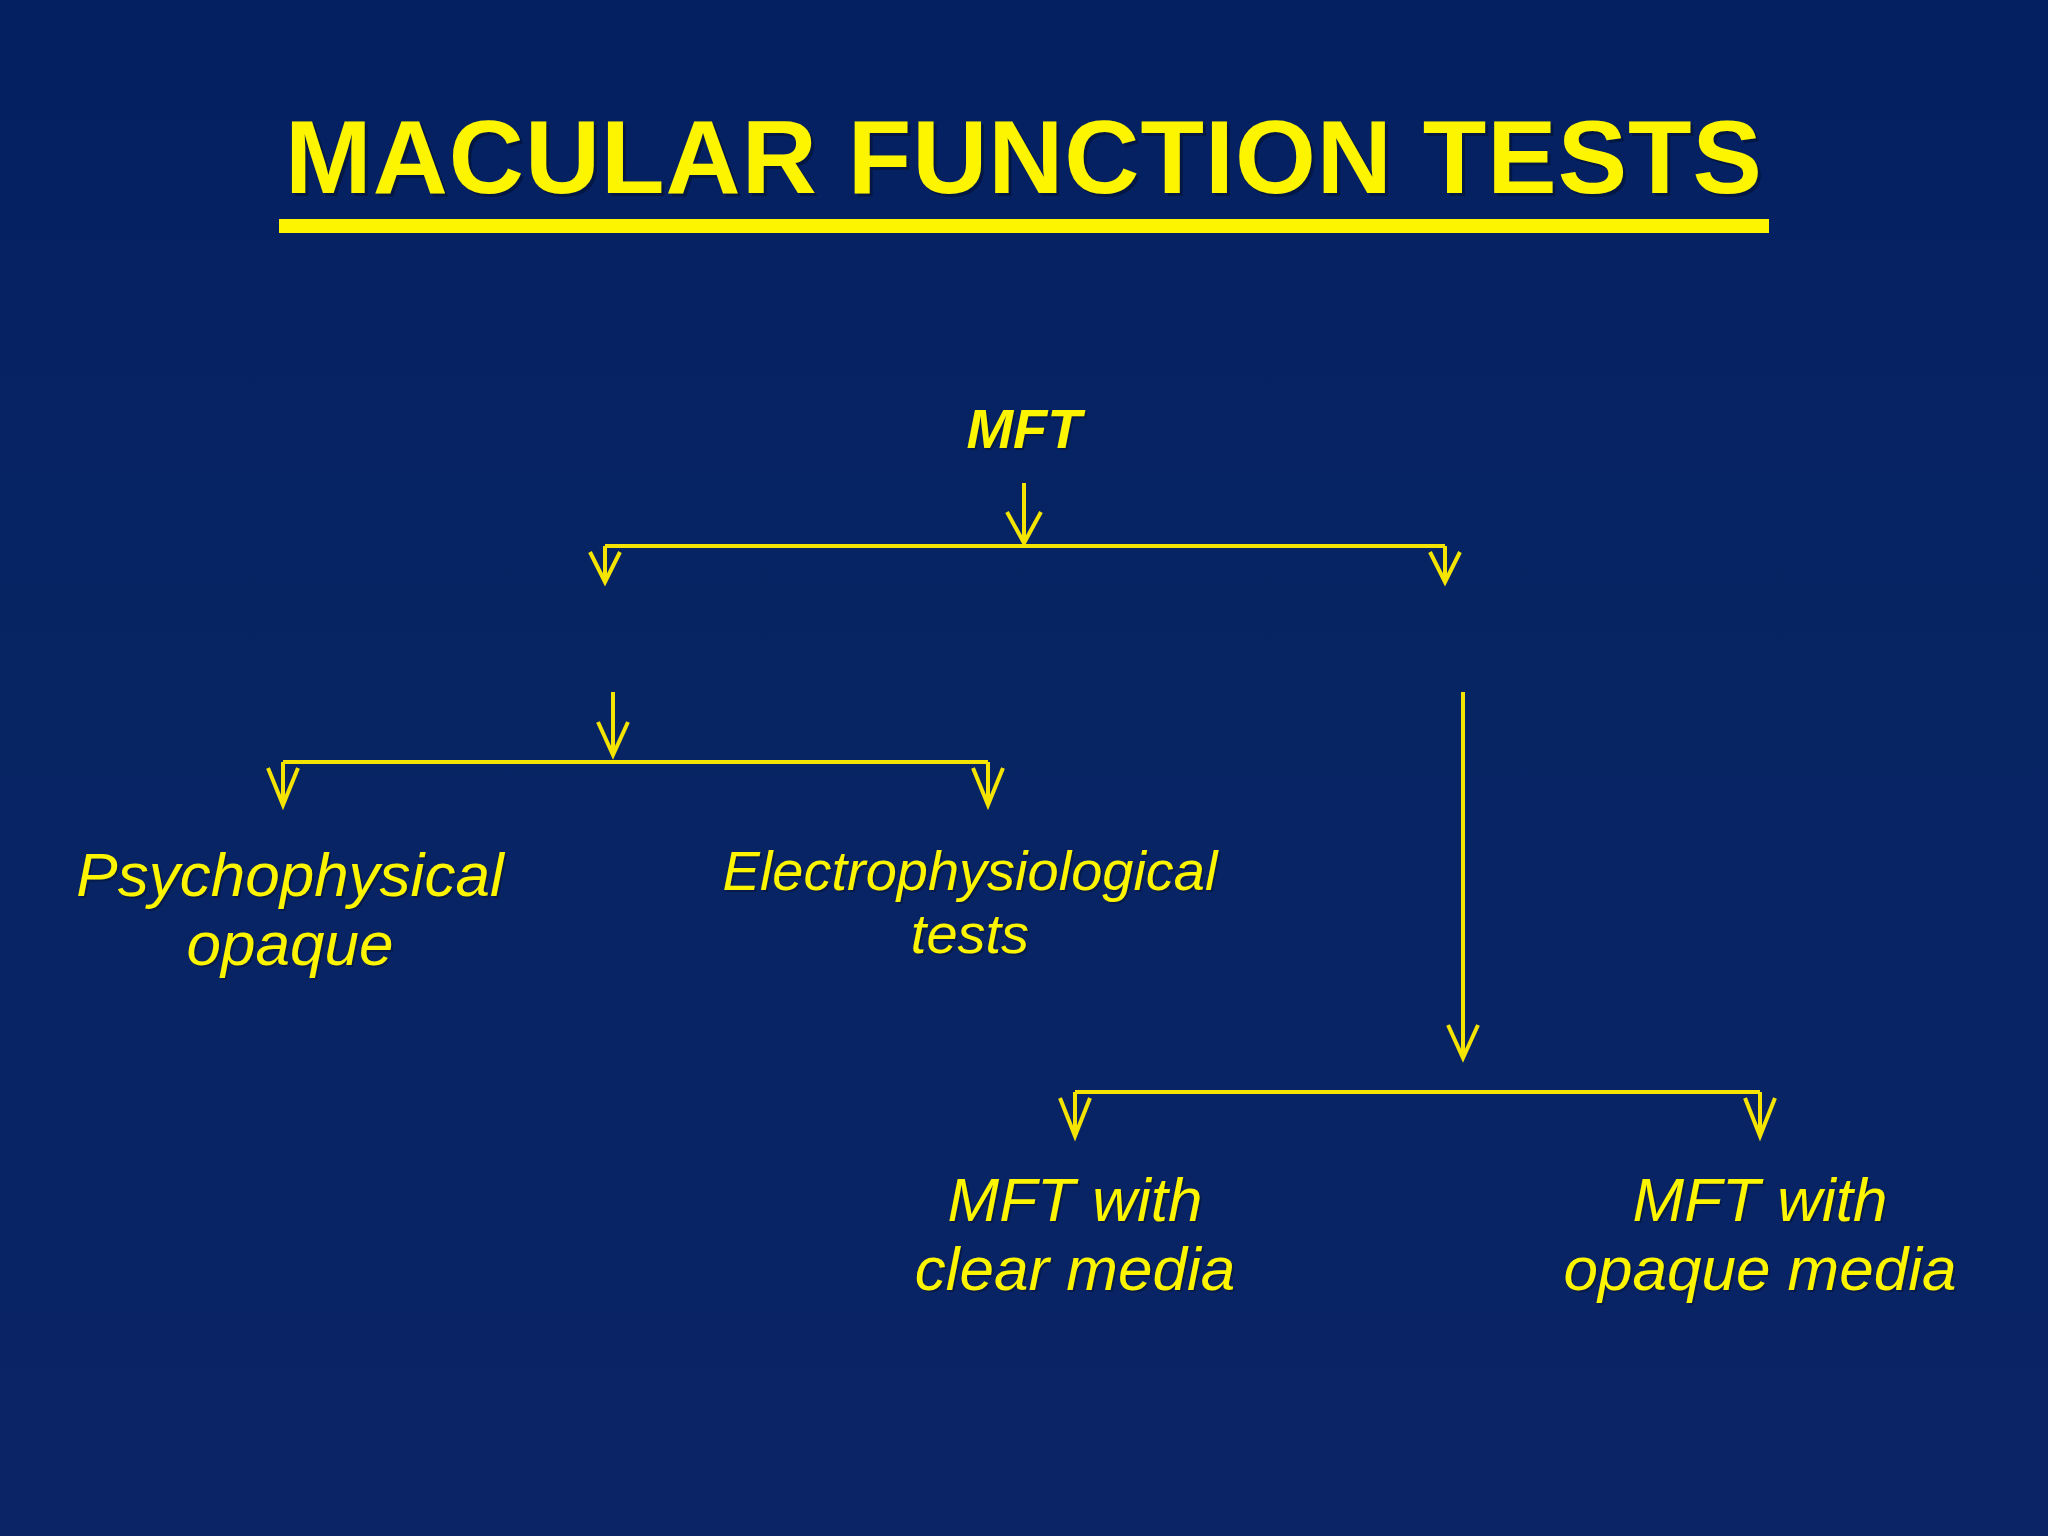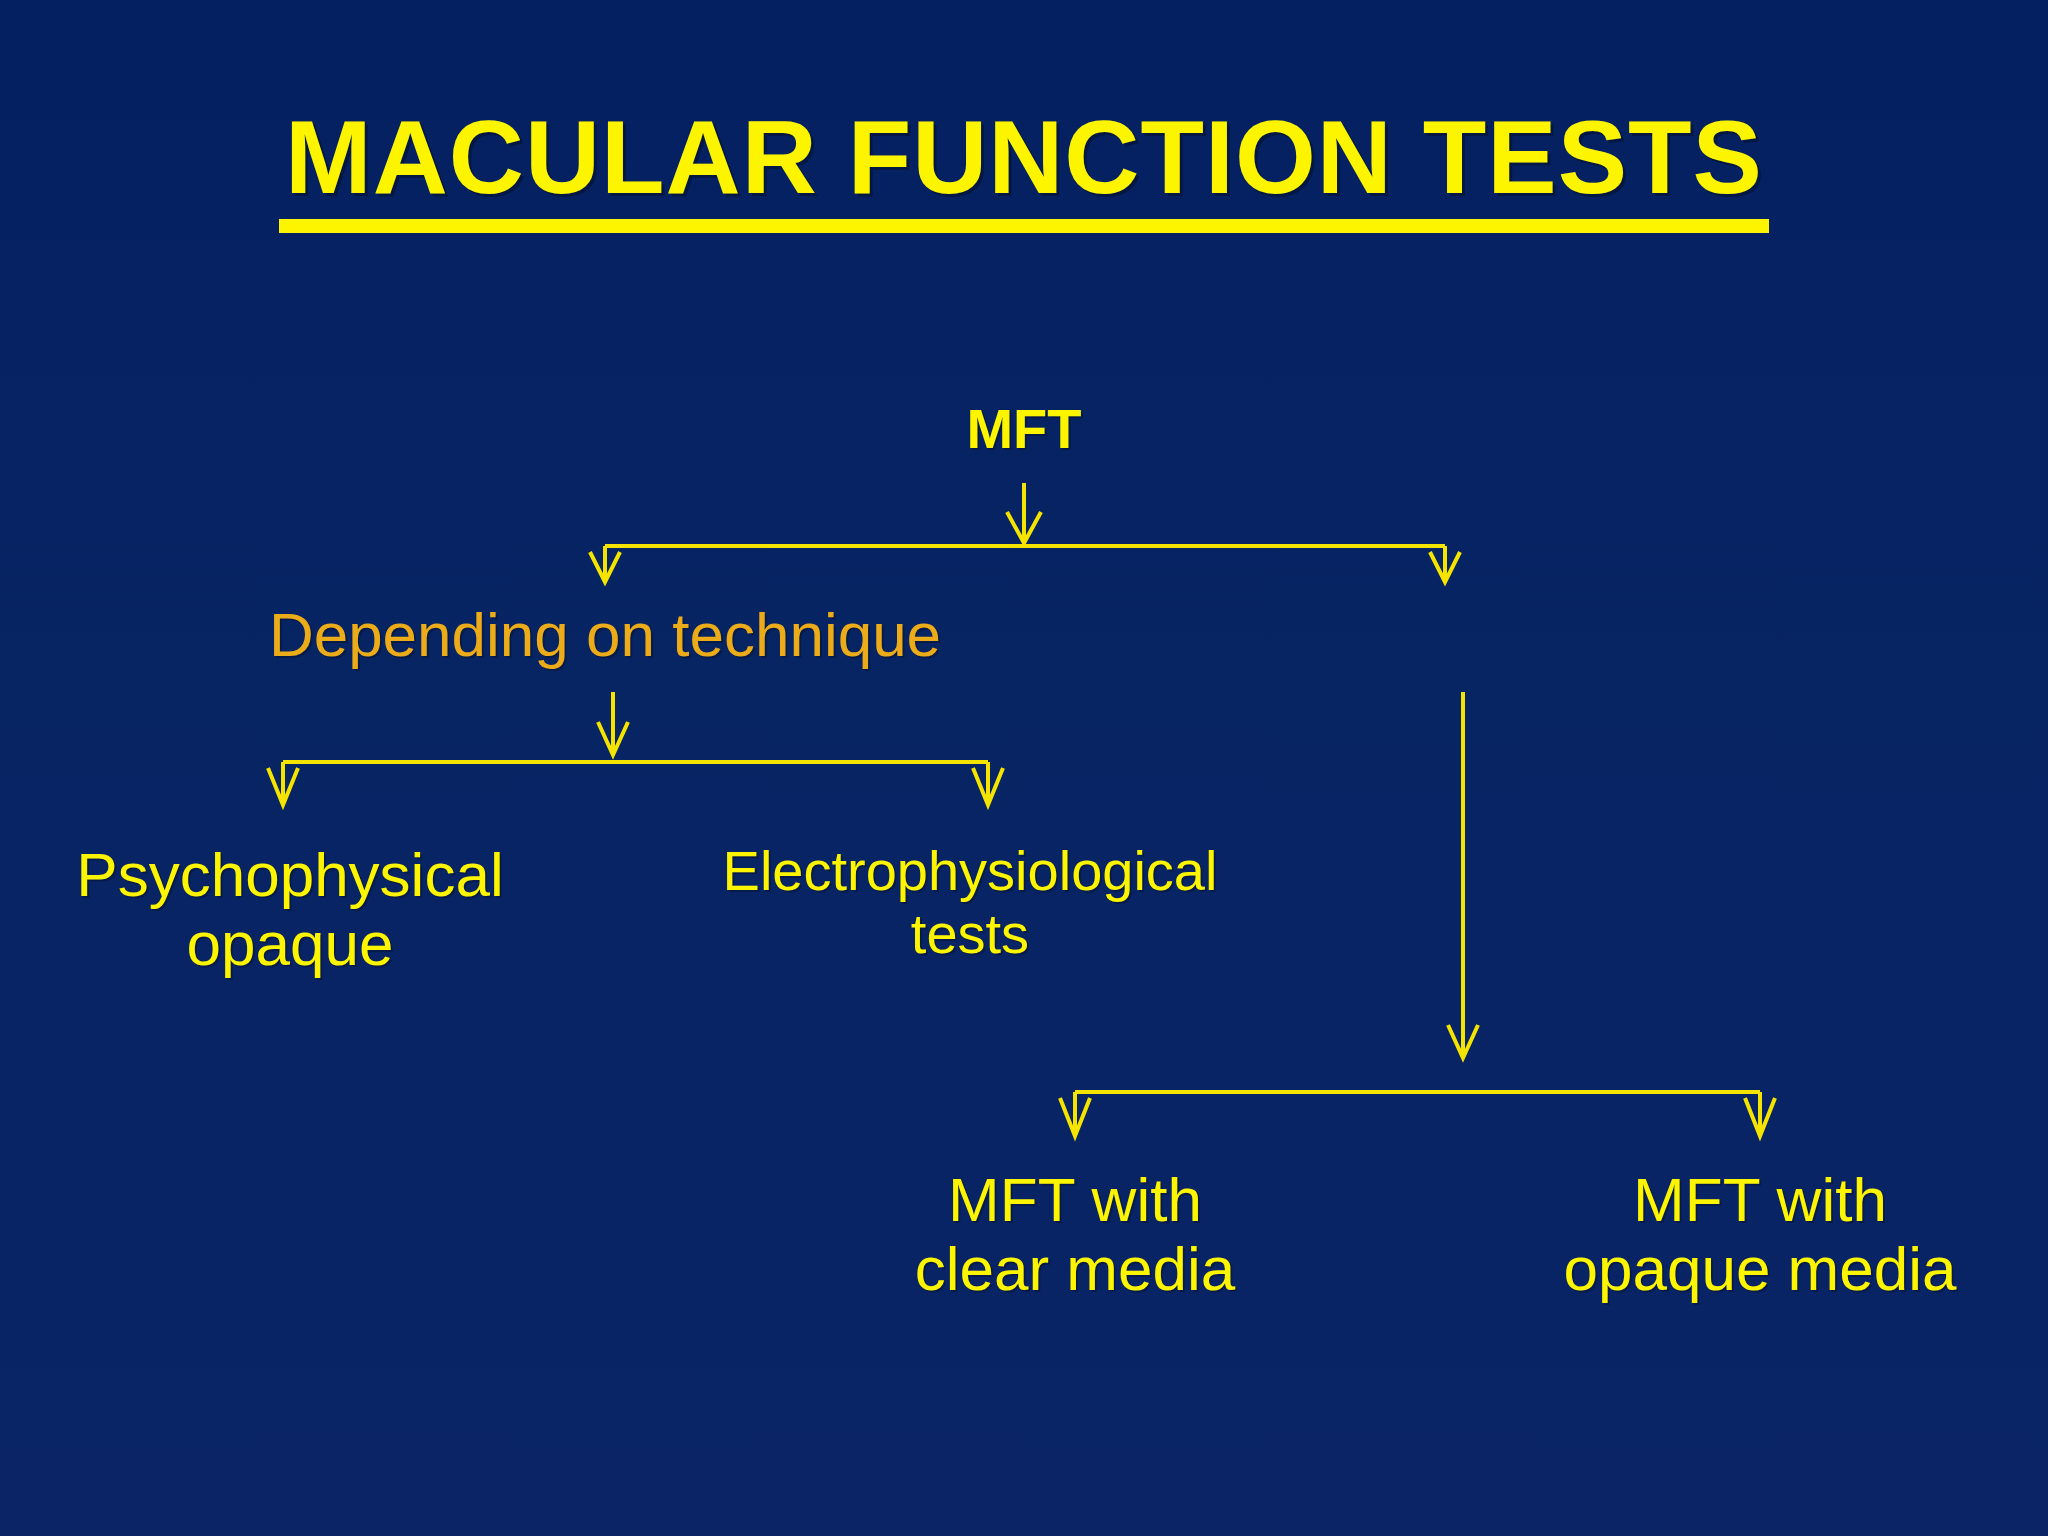--- a/index.html
+++ b/index.html
@@ -41,20 +41,21 @@
   
   .node {
     position: absolute;
     text-align: center;
     line-height: 1.12;
     white-space: pre-line;
   }
   .node-bright {
     color: #fdf500;
     text-shadow: 2px 2px 0 rgba(0,0,0,0.25);
+    font-style: italic;
   }
   .node-amber {
     color: #ecab18;
     text-shadow: 2px 2px 0 rgba(0,0,0,0.25);
   }
 
   
   #node-mft {
     left: 874px;
     top: 398px;
@@ -194,21 +195,20 @@
 
     <g>
       <path class="conn" d="M 1760 1092 L 1760 1132"></path>
       <path class="arrowhead" d="M 1745 1098 L 1760 1136 L 1775 1098"></path>
     </g>
 
   </svg>
 
   <div id="node-mft" class="node node-bright">MFT</div>
 
-  <div id="node-depend-technique" class="node node-amber">Depending on technique</div>
 
 
   <div id="node-psychophysical" class="node node-bright">Psychophysical
 opaque</div>
 
   <div id="node-electrophysiological" class="node node-bright">Electrophysiological
 tests</div>
 
   <div id="node-mft-clear" class="node node-bright">MFT with
 clear media</div>

